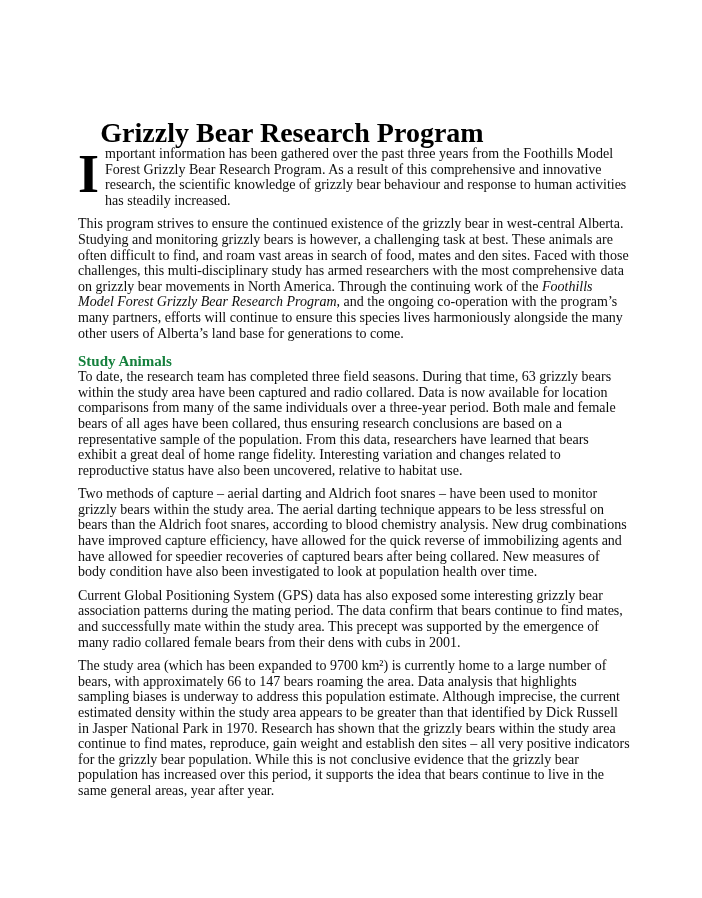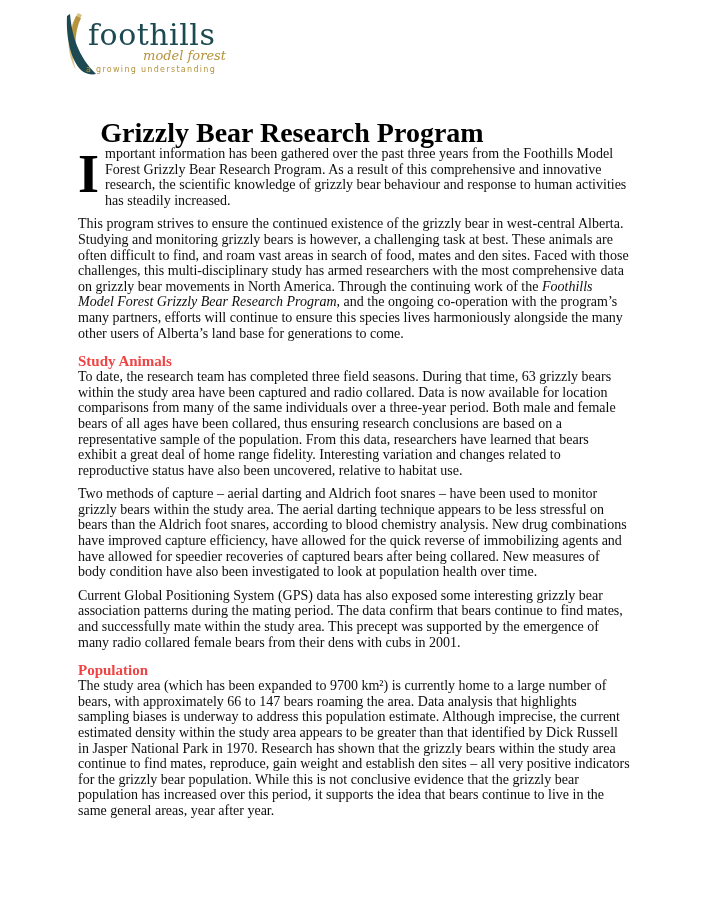--- a/index.html
+++ b/index.html
@@ -92,64 +92,53 @@
     text-align: left;
   }
   .content p {
     margin: 0 0 8px 0;
   }
   .content h2 {
     font-size: 15px;
     line-height: 16px;
     margin: 12px 0 0 0;
     font-weight: bold;
-    color: #ef4444;
+    color: #15803d;
   }
   .dropcap {
     float: left;
     font-size: 54px;
     line-height: 57px;
     font-weight: bold;
     margin: 0 6px 0 0;
     color: #000000;
   }
   .italic-run {
     font-style: italic;
   }
 </style>
 </head>
 <body>
 
 <div class="page">
 
-  <div class="logo">
-    <svg class="logo-swoosh" viewBox="0 0 34 66" xmlns="http://www.w3.org/2000/svg" aria-hidden="true">
-      <path d="M16,1 C5,18 3,38 14,58 C8,40 9,18 20,3 Z" fill="#d9c383"></path>
-      <path d="M14,4 C7,20 7,38 17,56 C12,40 12,20 19,6 Z" fill="#b6933d"></path>
-      <path d="M8,2 C10,24 16,44 34,62 C30,63 24,62 20,59 C8,48 4,24 5,4 Z" fill="#1d4a52"></path>
-    </svg>
-    <div class="logo-name">foothills</div>
-    <div class="logo-sub">model forest</div>
-    <div class="logo-tagline">a growing understanding</div>
-  </div>
 
   <h1 class="doc-title">Grizzly Bear Research Program</h1>
 
   <div class="content">
 
     <p>
       <span class="dropcap">I</span><span>mportant information has been gathered over the past three years from the Foothills Model Forest Grizzly Bear Research Program. As a result of this comprehensive and innovative research, the scientific knowledge of grizzly bear behaviour and response to human activities has steadily increased.</span>
     </p>
 
     <p>
       <span>This program strives to ensure the continued existence of the grizzly bear in west-central Alberta. Studying and monitoring grizzly bears is however, a challenging task at best. These animals are often difficult to find, and roam vast areas in search of food, mates and den sites. Faced with those challenges, this multi-disciplinary study has armed researchers with the most comprehensive data on grizzly bear movements in North America. Through the continuing work of the </span><span class="italic-run">Foothills Model Forest Grizzly Bear Research Program</span><span>, and the ongoing co-operation with the program’s many partners, efforts will continue to ensure this species lives harmoniously alongside the many other users of Alberta’s land base for generations to come.</span>
     </p>
 
     <h2>Study Animals</h2>
     <p>To date, the research team has completed three field seasons. During that time, 63 grizzly bears within the study area have been captured and radio collared. Data is now available for location comparisons from many of the same individuals over a three-year period. Both male and female bears of all ages have been collared, thus ensuring research conclusions are based on a representative sample of the population. From this data, researchers have learned that bears exhibit a great deal of home range fidelity. Interesting variation and changes related to reproductive status have also been uncovered, relative to habitat use.</p>
     <p>Two methods of capture – aerial darting and Aldrich foot snares – have been used to monitor grizzly bears within the study area. The aerial darting technique appears to be less stressful on bears than the Aldrich foot snares, according to blood chemistry analysis. New drug combinations have improved capture efficiency, have allowed for the quick reverse of immobilizing agents and have allowed for speedier recoveries of captured bears after being collared. New measures of body condition have also been investigated to look at population health over time.</p>
     <p>Current Global Positioning System (GPS) data has also exposed some interesting grizzly bear association patterns during the mating period. The data confirm that bears continue to find mates, and successfully mate within the study area. This precept was supported by the emergence of many radio collared female bears from their dens with cubs in 2001.</p>
 
-    <h2>Population</h2>
     <p>The study area (which has been expanded to 9700 km²) is currently home to a large number of bears, with approximately 66 to 147 bears roaming the area. Data analysis that highlights sampling biases is underway to address this population estimate. Although imprecise, the current estimated density within the study area appears to be greater than that identified by Dick Russell in Jasper National Park in 1970. Research has shown that the grizzly bears within the study area continue to find mates, reproduce, gain weight and establish den sites – all very positive indicators for the grizzly bear population. While this is not conclusive evidence that the grizzly bear population has increased over this period, it supports the idea that bears continue to live in the same general areas, year after year.</p>
 
   </div>
 </div>
 
 </body></html>

